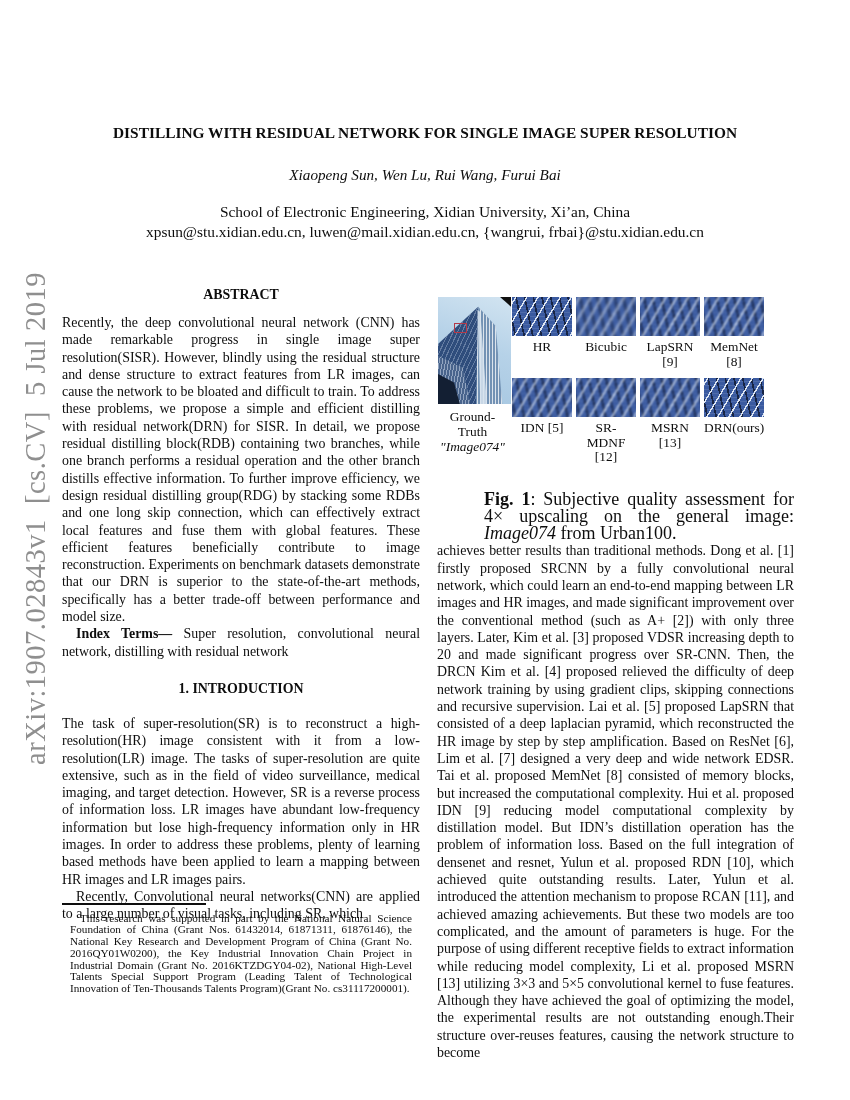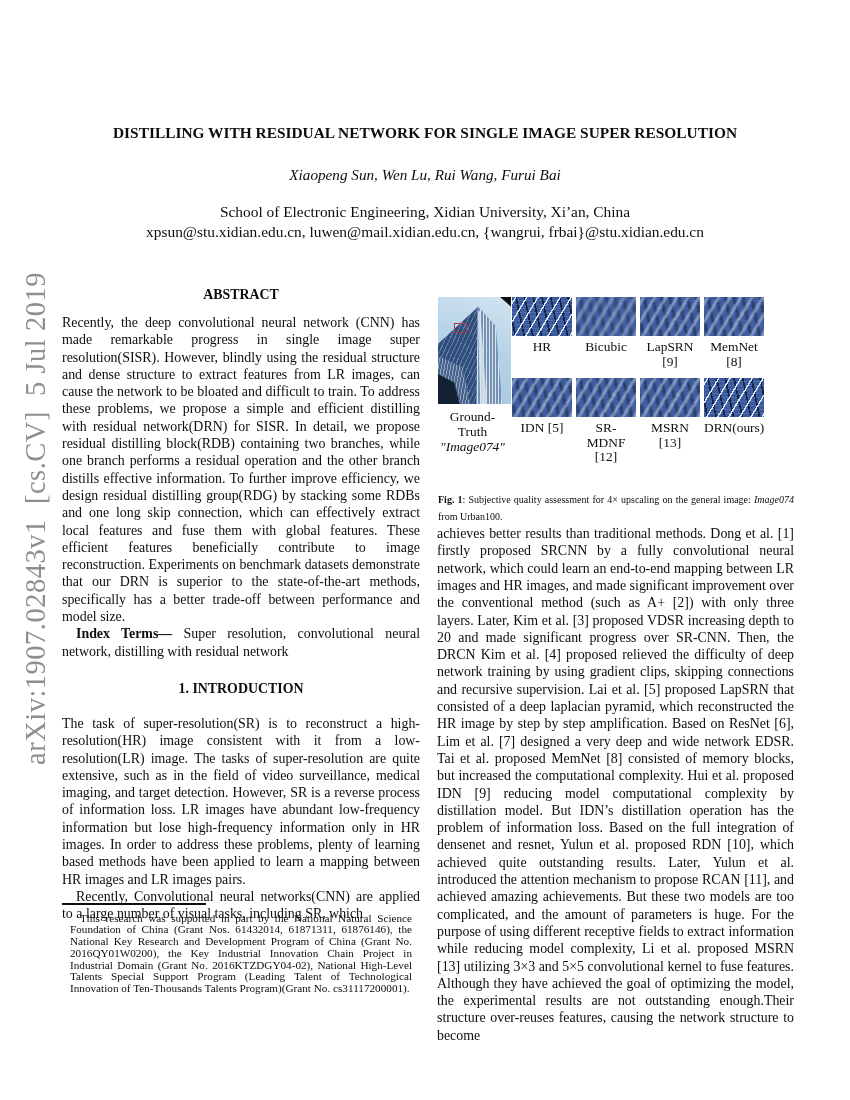--- a/index.html
+++ b/index.html
@@ -87,21 +87,21 @@
   .m-hr .pat{filter:blur(0.2px)} .m-bicubic .pat{filter:blur(1.8px)}
   .m-lapsrn .pat{filter:blur(1.2px)} .m-memnet .pat{filter:blur(1.0px)}
   .m-idn .pat{filter:blur(1.2px)} .m-srmdnf .pat{filter:blur(1.0px)}
   .m-msrn .pat{filter:blur(0.9px)} .m-drn .pat{filter:blur(0.5px)}
 
   .crop-label {
     font-size:13.4px; line-height:14.5px; text-align:center;
     margin:4px 0 9px 0; white-space:pre-line;
   }
 
-  .fig-caption { margin-top:17px; font-size:10px; line-height:17.3px; text-align:justify; }
+  .fig-caption { margin-top:17px; font-size:18px; line-height:17.3px; text-align:justify;margin-left:46px; }
   .cap-tag { font-weight:bold; }
   .cap-name { font-style:italic; }
 
   .right-body { margin-top:21px; }
 </style>
 </head>
 <body>
 
 <div class="page">
 

